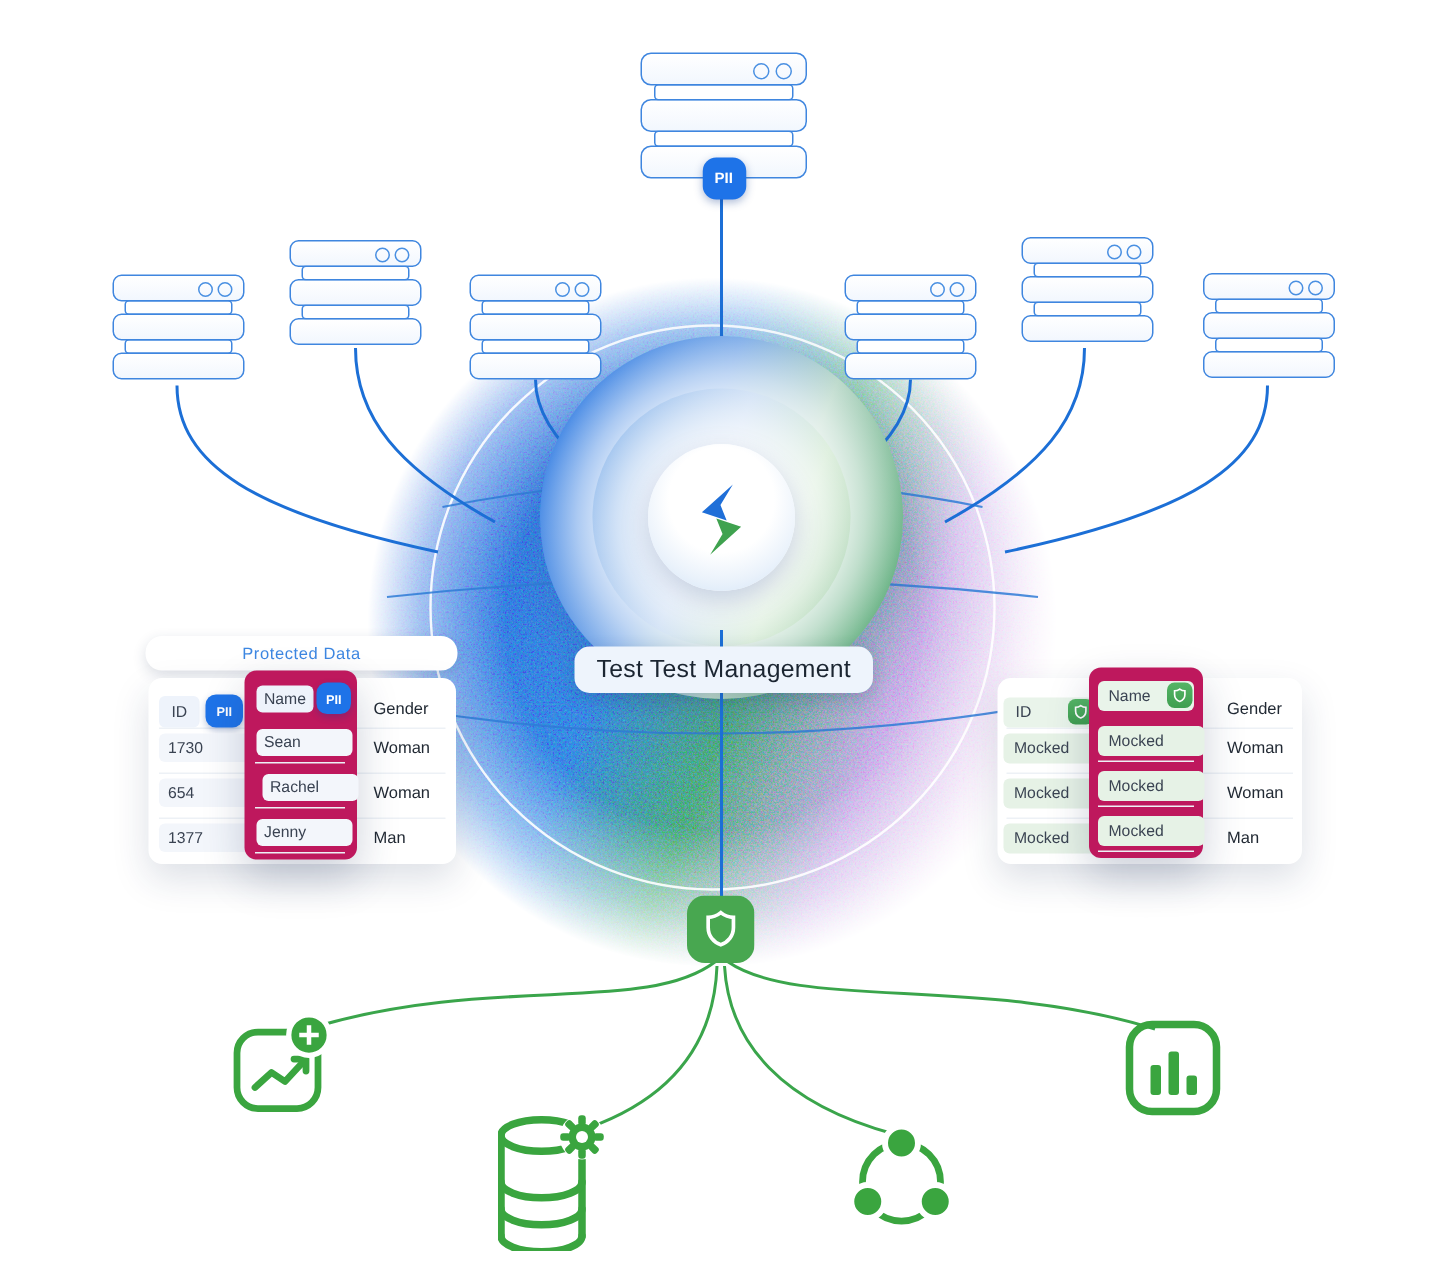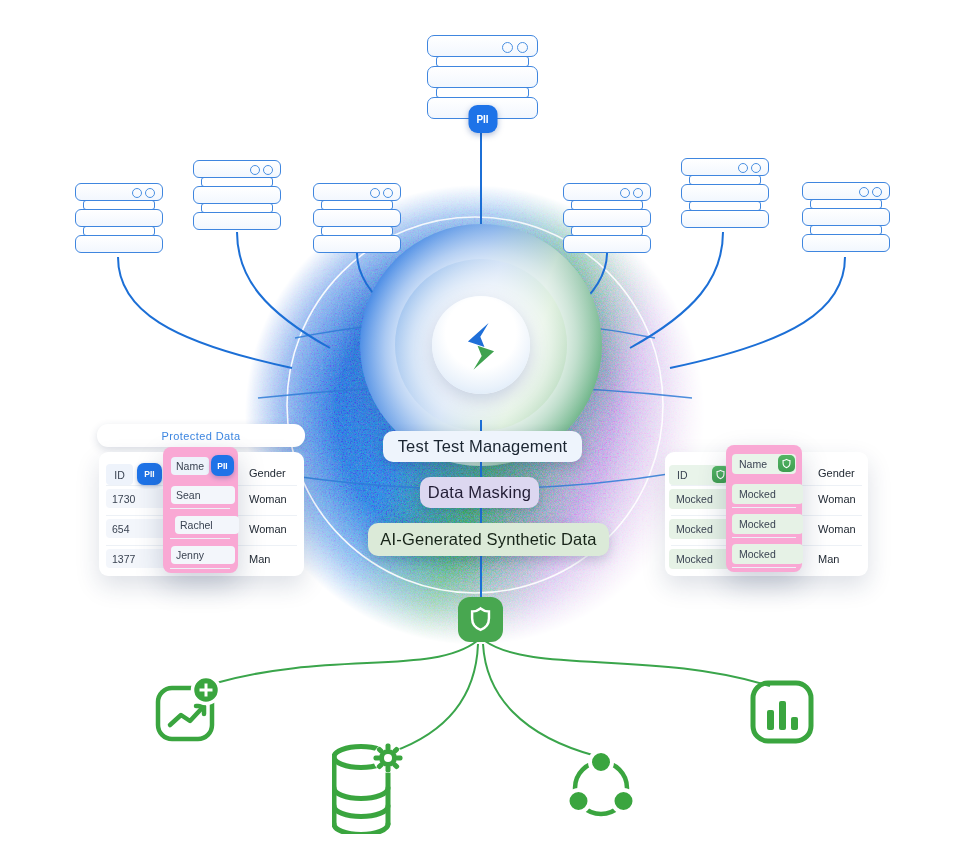--- a/index.html
+++ b/index.html
@@ -58,21 +58,21 @@
   .pill.ai{left:368px;top:523px;width:241px;height:33px;background:#dbead8;color:#172418;}
 
   
   .tbl{position:absolute;width:214px;height:160px;font-size:11px;color:#2a3442;}
   .tbl-title{
     position:absolute;display:flex;align-items:center;justify-content:center;
     height:23px;border-radius:11px;background:#fff;font-size:11px;font-weight:500;letter-spacing:.4px;
     box-shadow:0 3px 9px rgba(30,50,90,.16);
   }
   .tbl-card{position:absolute;background:#fff;border-radius:9px;box-shadow:0 10px 24px rgba(30,50,90,.15);}
-  .name-card{position:absolute;background:#f9a8d4;border-radius:8px;box-shadow:0 12px 28px rgba(30,50,90,.22);text-align:right;}
+  .name-card{position:absolute;background:#be185d;border-radius:8px;box-shadow:0 12px 28px rgba(30,50,90,.22);text-align:right;}
   .cellpill{position:absolute;display:flex;align-items:center;border-radius:4px;font-size:10.5px;color:#3a4352;}
   .hdr-txt{position:absolute;font-size:11px;color:#222a34;}
   .sep{position:absolute;height:1px;background:#edf1f6;}
   .blue-lite{background:#eef3fb;}
   .gray-lite{background:#f3f6fb;}
   .green-lite{background:#e6f2e6;}
   .green-hdr{background:#e9f4ea;}
   .pii-sm{position:absolute;display:flex;align-items:center;justify-content:center;
     background:#1e73e8;color:#fff;font-size:8.5px;font-weight:bold;border-radius:7px;
     box-shadow:0 2px 5px rgba(20,60,140,.3);}
@@ -143,22 +143,20 @@
 <div class="ring ring1"></div>
 <div class="ring ring2"></div>
 <div class="ring ring-inner"></div>
 <svg style="left:450px;top:314px" width="62" height="62" viewBox="0 0 90 90">
   <path d="M56 13 L26 40 L50 48 L44 33 Z" fill="#1f6fd8"></path>
   <path d="M34 81 L64 54 L40 46 L46 61 Z" fill="#3fa24f"></path>
 </svg>
 <div class="vline-seg"></div>
 
 <div class="pill tdm">Test Test Management</div>
-<div class="pill mask">Data Masking</div>
-<div class="pill ai">AI-Generated Synthetic Data</div>
 
 <div class="server big" style="left:427px;top:35px">
   <div class="bar">
     <span class="dot d1"></span>
     <span class="dot d2"></span>
   </div>
   <div class="conn"></div>
   <div class="bar"></div>
   <div class="conn"></div>
   <div class="bar"></div>

